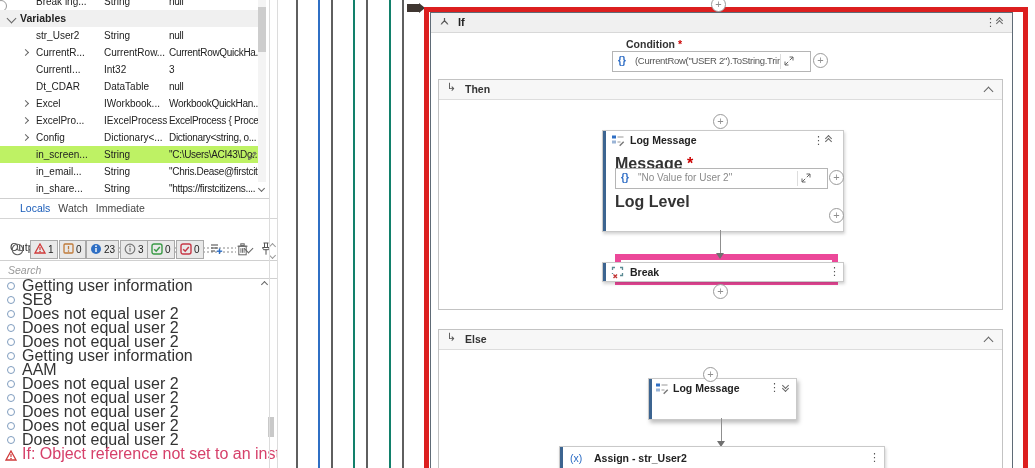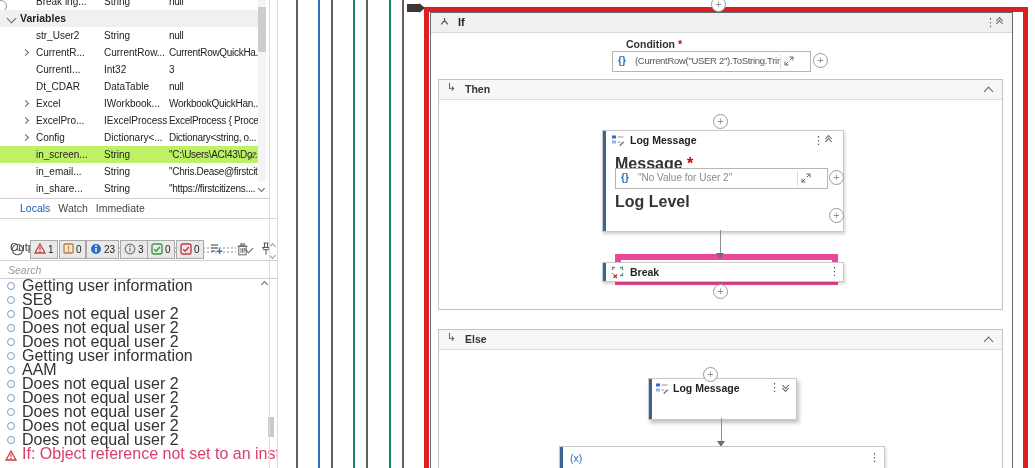--- a/index.html
+++ b/index.html
@@ -476,17 +476,18 @@
             <span class="chev down s"></span>
         </span>
       </div>
 
       <span class="flow-line" id="arr2-line"></span>
       <span class="flow-head" id="arr2-head"></span>
 
       <div id="assign-card" class="activity-card">
         <span class="accent"></span>
         <span id="assign-ico">(x)</span>
+        <span id="assign-title">Assign - str_User2</span>
         <span id="assign-kebab" class="kebab">⋮</span>
       </div>
     </div>
   </div>
 </div>
 
 </body></html>

